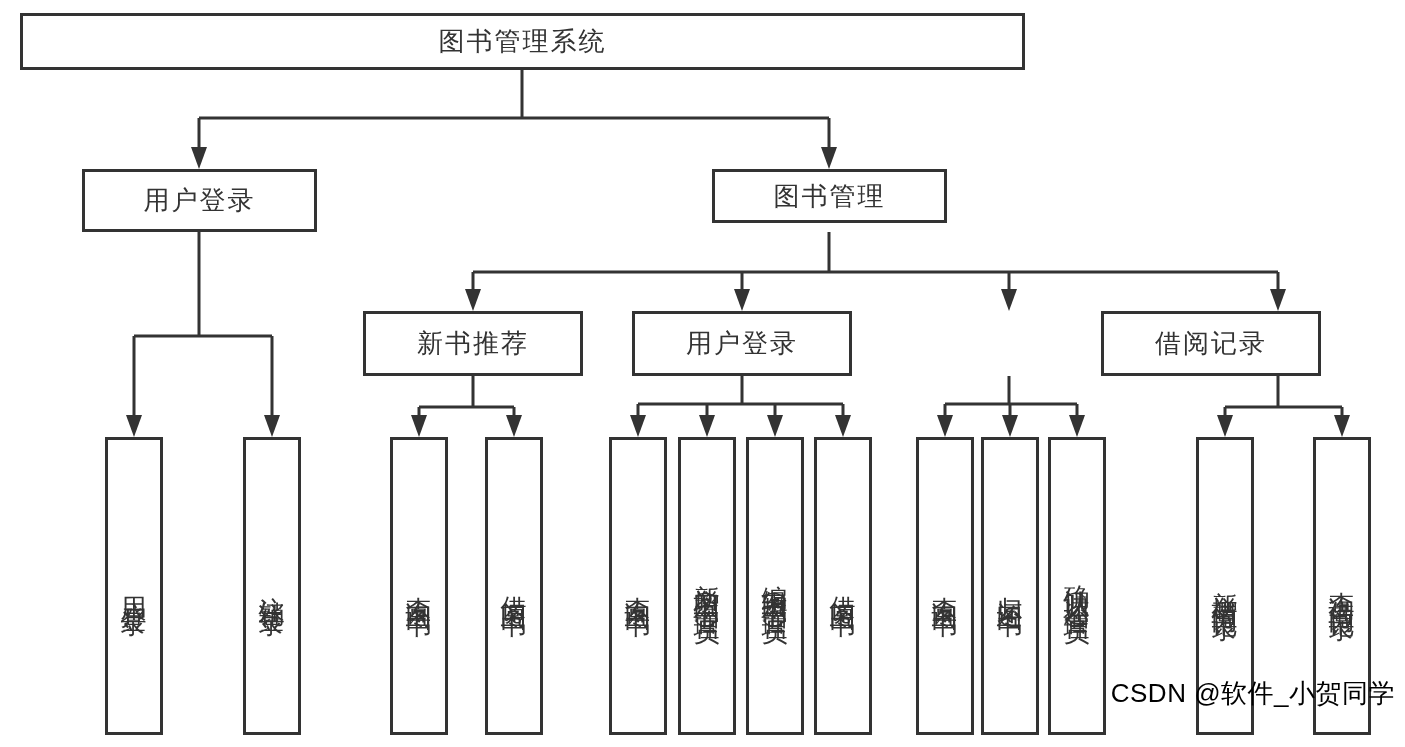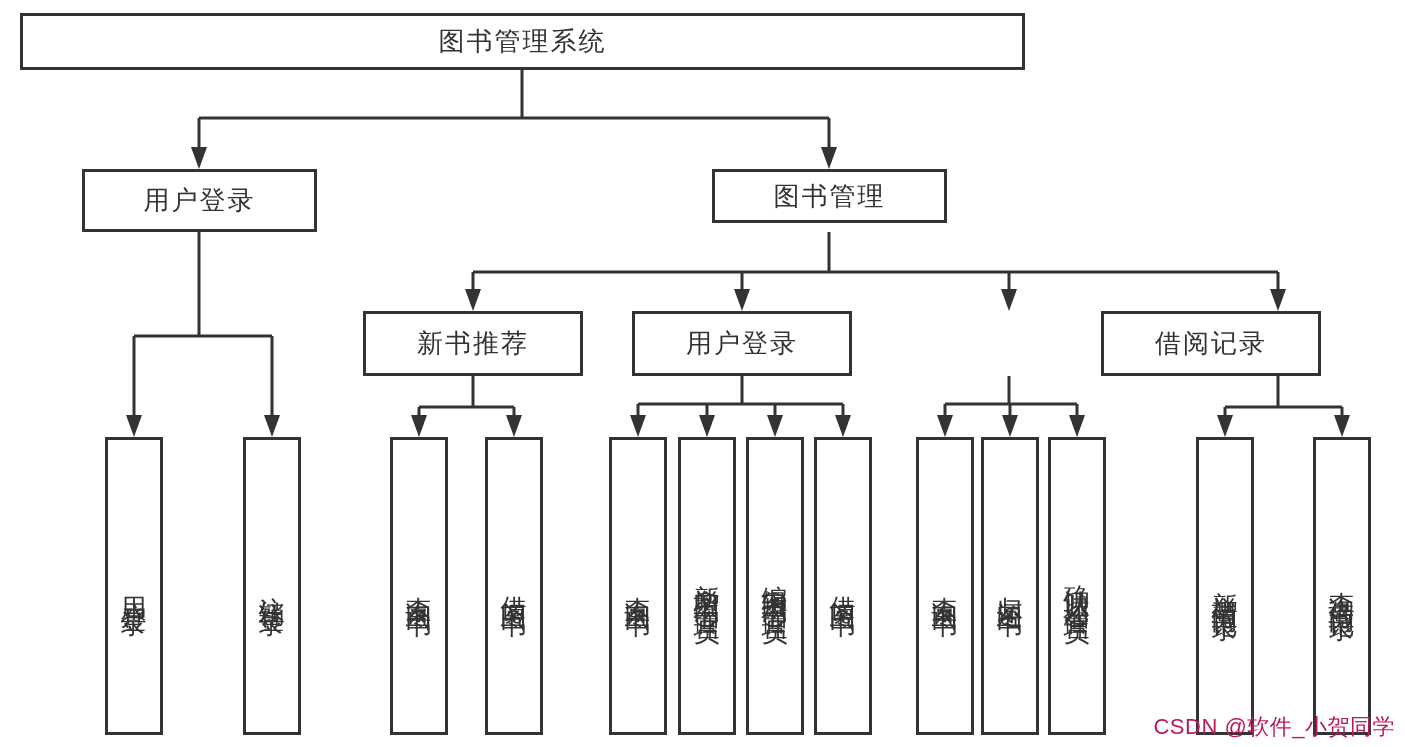--- a/index.html
+++ b/index.html
@@ -69,24 +69,24 @@
   #l7  { left: 746px;  }
   #l8  { left: 814px;  }
   #l9  { left: 916px;  }
   #l10 { left: 981px;  }
   #l11 { left: 1048px; }
   #l12 { left: 1196px; }
   #l13 { left: 1313px; }
   .watermark {
     position: absolute;
     right: 10px;
-    top: 712px;
-    font-size: 22px;
+    top: 676px;
+    font-size: 26px;
     letter-spacing: 0.5px;
-    color: #be185d;
+    color: #000000;
     z-index: 5;
     white-space: nowrap;
   }
 </style>
 </head>
 <body>
 
 <div id="stage">
 
   <svg id="wires" viewBox="0 0 1405 747" xmlns="http://www.w3.org/2000/svg">

